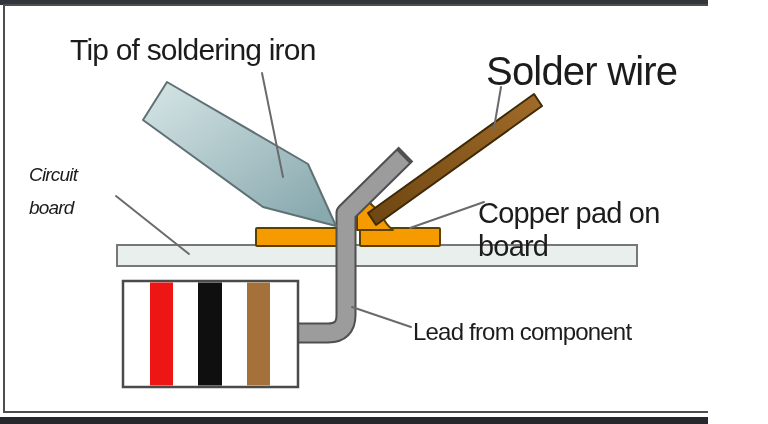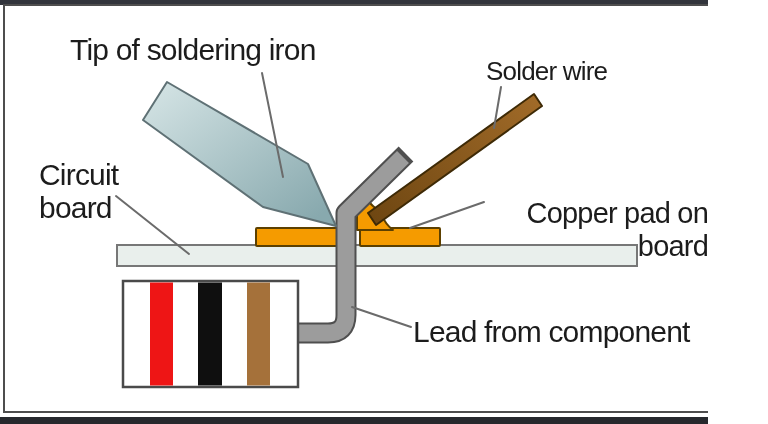--- a/index.html
+++ b/index.html
@@ -6,24 +6,24 @@
   #stage{position:relative;width:708px;height:424px;background:#ffffff;overflow:hidden;
          font-family:"Liberation Sans",sans-serif;}
   .strip{position:absolute;left:0;width:768px;}
   #strip-top{top:0;height:5px;background:#32353c;}
   #strip-bottom{top:417px;height:7px;background:#26282d;}
   #frame{position:absolute;left:3px;top:4px;width:752px;height:409px;
          border:2px solid #4e4e4e;box-sizing:border-box;background:#ffffff;}
   #diagram{position:absolute;left:0;top:0;}
   .lbl{position:absolute;color:#1c1c1c;letter-spacing:-0.8px;white-space:pre-line;line-height:33px;}
   #lbl-tip{left:70px;top:33px;font-size:30px;}
-  #lbl-wire{left:486px;top:55px;font-size:26px;}
-  #lbl-board{left:39px;top:158px;font-size:30px;}
-  #lbl-pad{left:490px;top:197px;font-size:29px;text-align:right;}
-  #lbl-lead{left:413px;top:315px;font-size:30px;}
+  #lbl-wire{left:486px;top:55px;font-size:40px;}
+  #lbl-board{left:29px;top:158px;font-size:19px;font-style:italic;}
+  #lbl-pad{left:478px;top:197px;font-size:29px;}
+  #lbl-lead{left:413px;top:315px;font-size:24px;}
 </style>
 </head>
 <body>
 
 <div id="stage">
   <div id="strip-top" class="strip"></div>
   <div id="strip-bottom" class="strip"></div>
   <div id="frame"></div>
 
   <svg id="diagram" width="768" height="424" viewBox="0 0 768 424">

